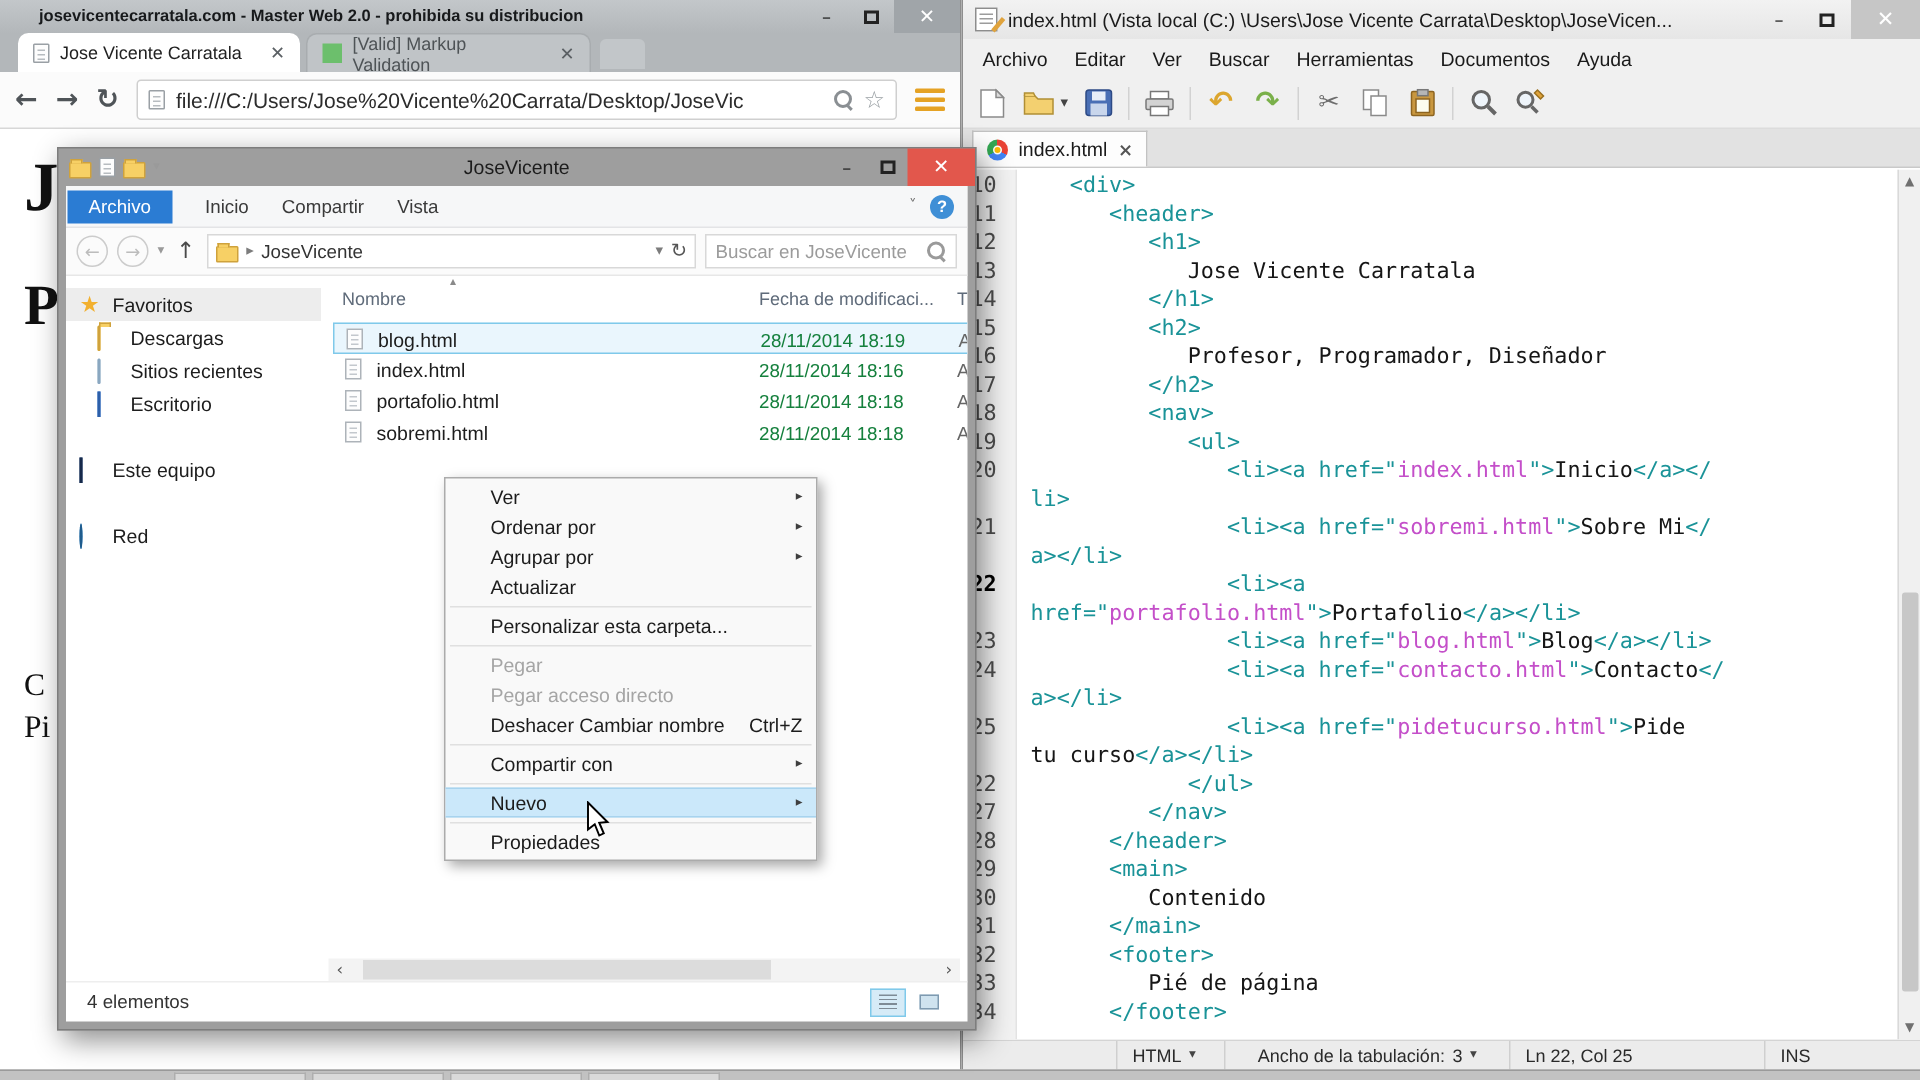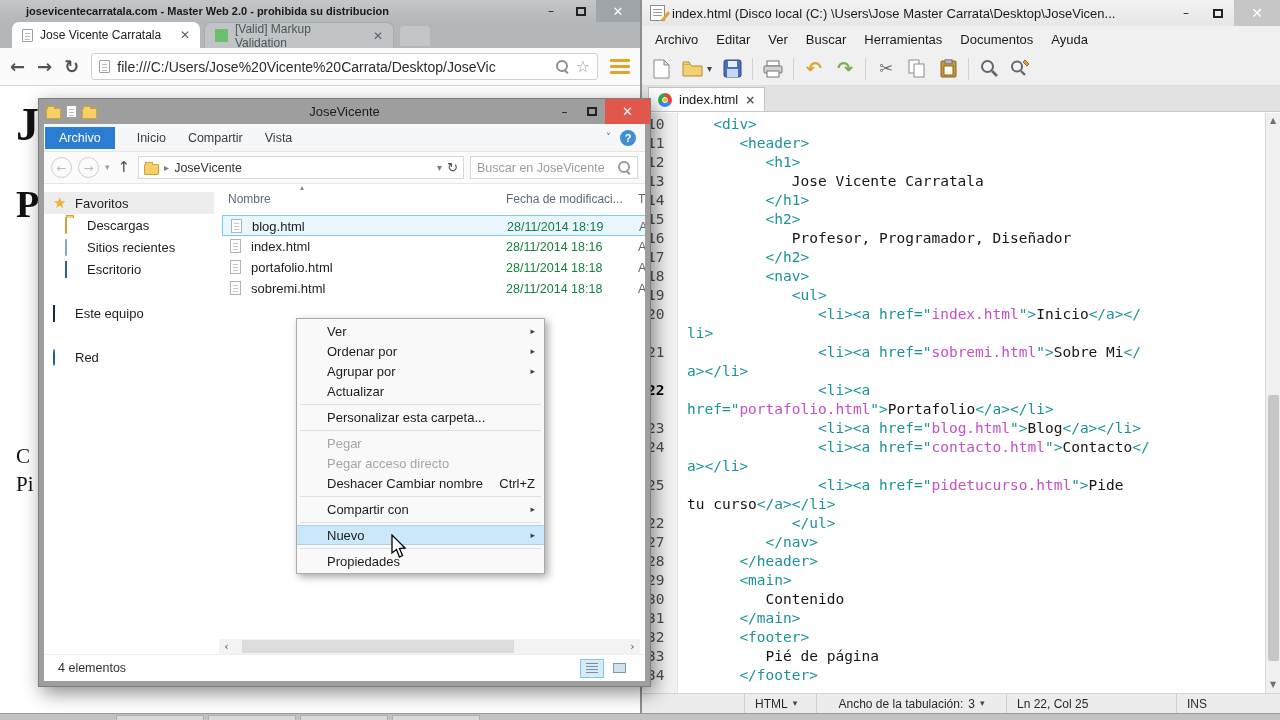--- a/index.html
+++ b/index.html
@@ -255,21 +255,21 @@
       <div class="pg-h1">J</div>
       <div class="pg-h2">P</div>
       <div class="pg-t1">C</div>
       <div class="pg-t2">Pi</div>
     </div>
   </section>
 
   <section id="editor">
     <div class="e-title">
       <span class="gedit-ico"></span>
-      <span class="e-title-text">index.html (Disco local (C:) \Users\Jose Master Carrata\Desktop\JoseVicen...</span>
+      <span class="e-title-text">index.html (Vista local (C:) \Users\Jose Vicente Carrata\Desktop\JoseVicen...</span>
       <span class="e-winbtns">
         <span class="wb glyph">–</span>
         <span class="wb">
             <span class="maxbox"></span>
           </span>
         <span class="wb wb-close glyph">✕</span>
       </span>
     </div>
     <div class="e-menubar" id="e-menubar">
         <span class="e-menu">Archivo</span>

